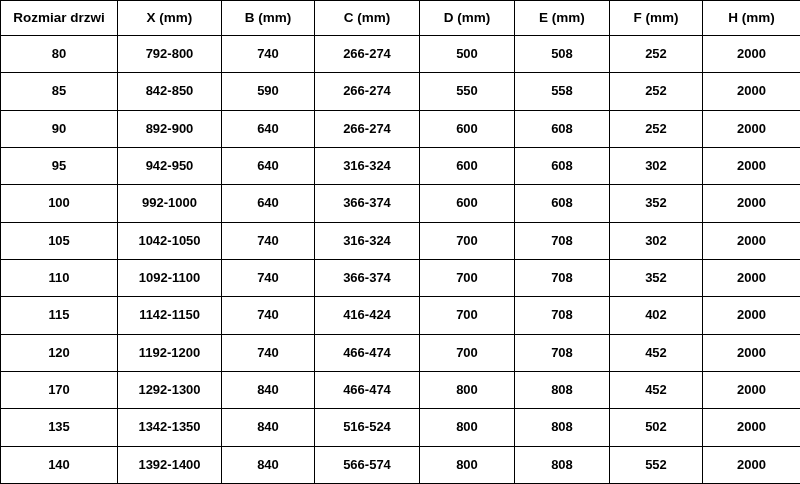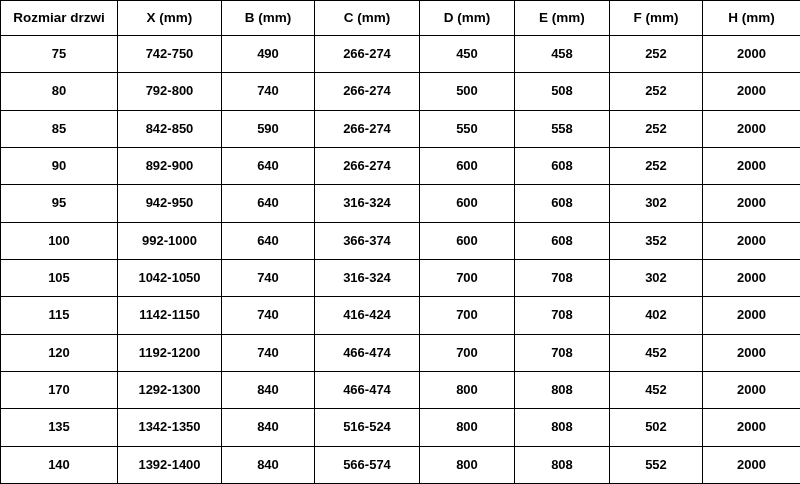--- a/index.html
+++ b/index.html
@@ -75,30 +75,20 @@
         <th>B (mm)</th>
         <th>C (mm)</th>
         <th>D (mm)</th>
         <th>E (mm)</th>
         <th>F (mm)</th>
         <th>H (mm)</th>
       </tr>
     </thead>
     <tbody>
       <tr>
-        <td>75</td>
-        <td>742-750</td>
-        <td>490</td>
-        <td>266-274</td>
-        <td>450</td>
-        <td>458</td>
-        <td>252</td>
-        <td>2000</td>
-      </tr>
-      <tr>
         <td>80</td>
         <td>792-800</td>
         <td>740</td>
         <td>266-274</td>
         <td>500</td>
         <td>508</td>
         <td>252</td>
         <td>2000</td>
       </tr>
       <tr>
@@ -145,20 +135,30 @@
         <td>105</td>
         <td>1042-1050</td>
         <td>740</td>
         <td>316-324</td>
         <td>700</td>
         <td>708</td>
         <td>302</td>
         <td>2000</td>
       </tr>
       <tr>
+        <td>110</td>
+        <td>1092-1100</td>
+        <td>740</td>
+        <td>366-374</td>
+        <td>700</td>
+        <td>708</td>
+        <td>352</td>
+        <td>2000</td>
+      </tr>
+      <tr>
         <td>115</td>
         <td>1142-1150</td>
         <td>740</td>
         <td>416-424</td>
         <td>700</td>
         <td>708</td>
         <td>402</td>
         <td>2000</td>
       </tr>
       <tr>

